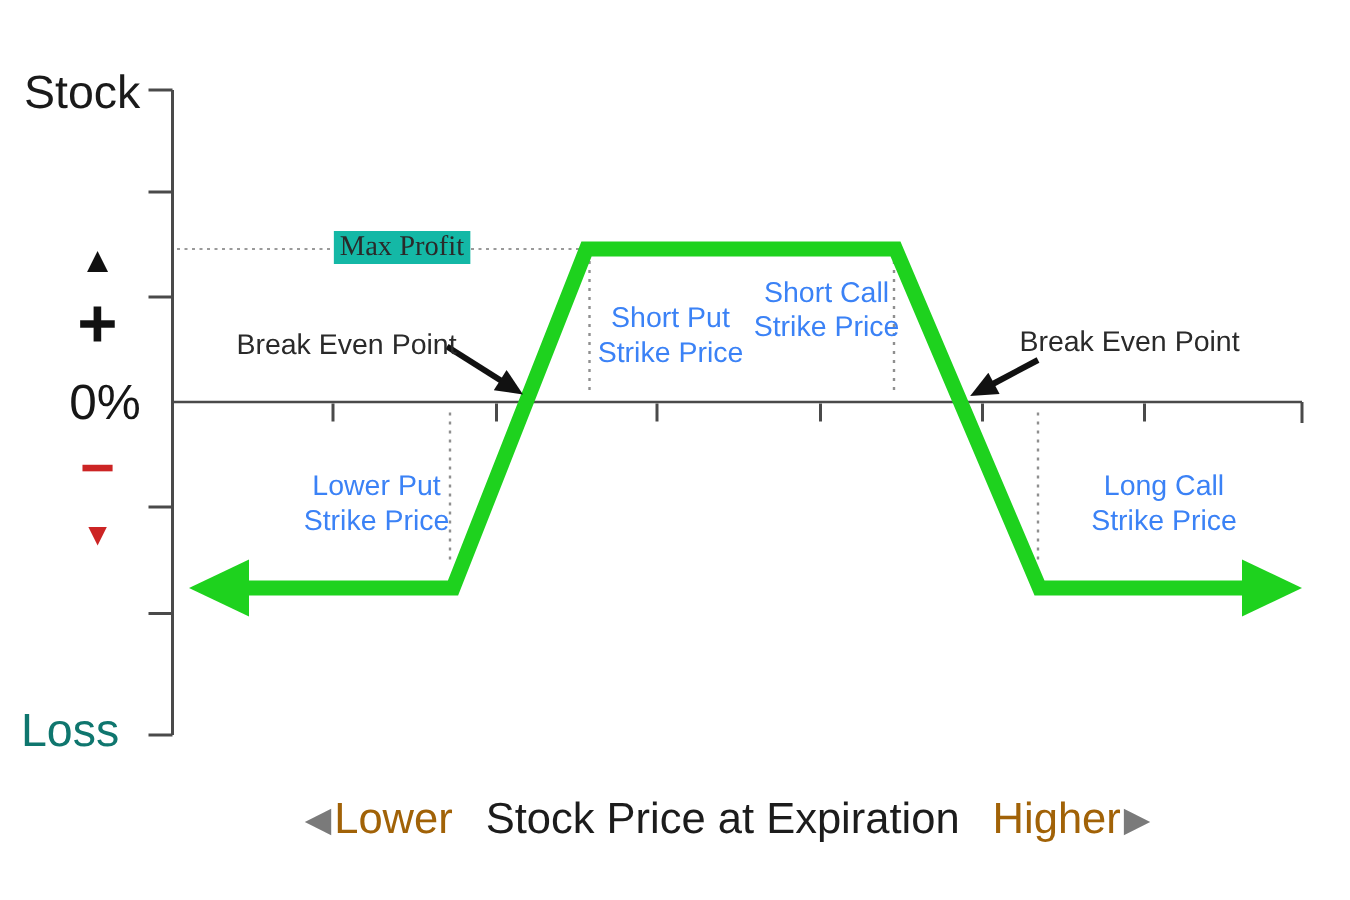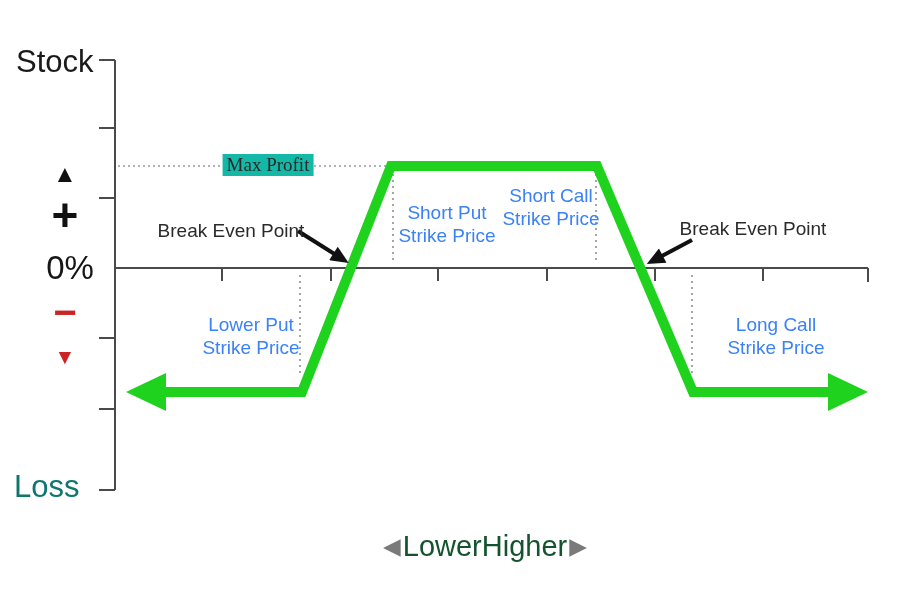--- a/index.html
+++ b/index.html
@@ -21,21 +21,21 @@
   .anno { font-size:19px; color:#2a2a2a; }
   .max-profit { top:154px; left:268px; background:#14b8a6; padding:0 4px;font-family:Liberation Serif, serif; }
   .be-left  { top:220px; left:231px; }
   .be-right { top:218px; left:753px; }
   .strike { font-size:19px; color:#3b82f6; text-align:center; line-height:23px; }
   .short-put  { top:201px; left:447px; }
   .short-call { top:184px; left:551px; }
   .long-put   { top:313px; left:251px; }
   .long-call  { top:313px; left:748px;margin-left:28px; }
   .caption { top:530px; left:485px; display:flex; align-items:center; font-size:29px; }
-  .cap-muted { color:#14532d; }
+  .cap-muted { color:#a16207; }
   .cap-arrow { color:#7a7a7a; font-size:23px; padding:0 2px; }
   .cap-main { color:#1c1c1c; margin:0 22px; }
   svg { position:absolute; top:0; left:0; }
 </style>
 </head>
 <body>
 
 <div class="stage">
 
   <svg width="900" height="600" viewBox="0 0 900 600">
@@ -114,17 +114,18 @@
     <div>Strike Price</div>
   </div>
   <div class="abs centered strike long-call">
     <div>Long Call</div>
     <div>Strike Price</div>
   </div>
 
   <div class="abs centered caption">
     <span class="cap-arrow">◀</span>
     <span class="cap-muted">Lower</span>
+    <span class="cap-main">Stock Price at Expiration</span>
     <span class="cap-muted">Higher</span>
     <span class="cap-arrow">▶</span>
   </div>
 
 </div>
 
 </body></html>

